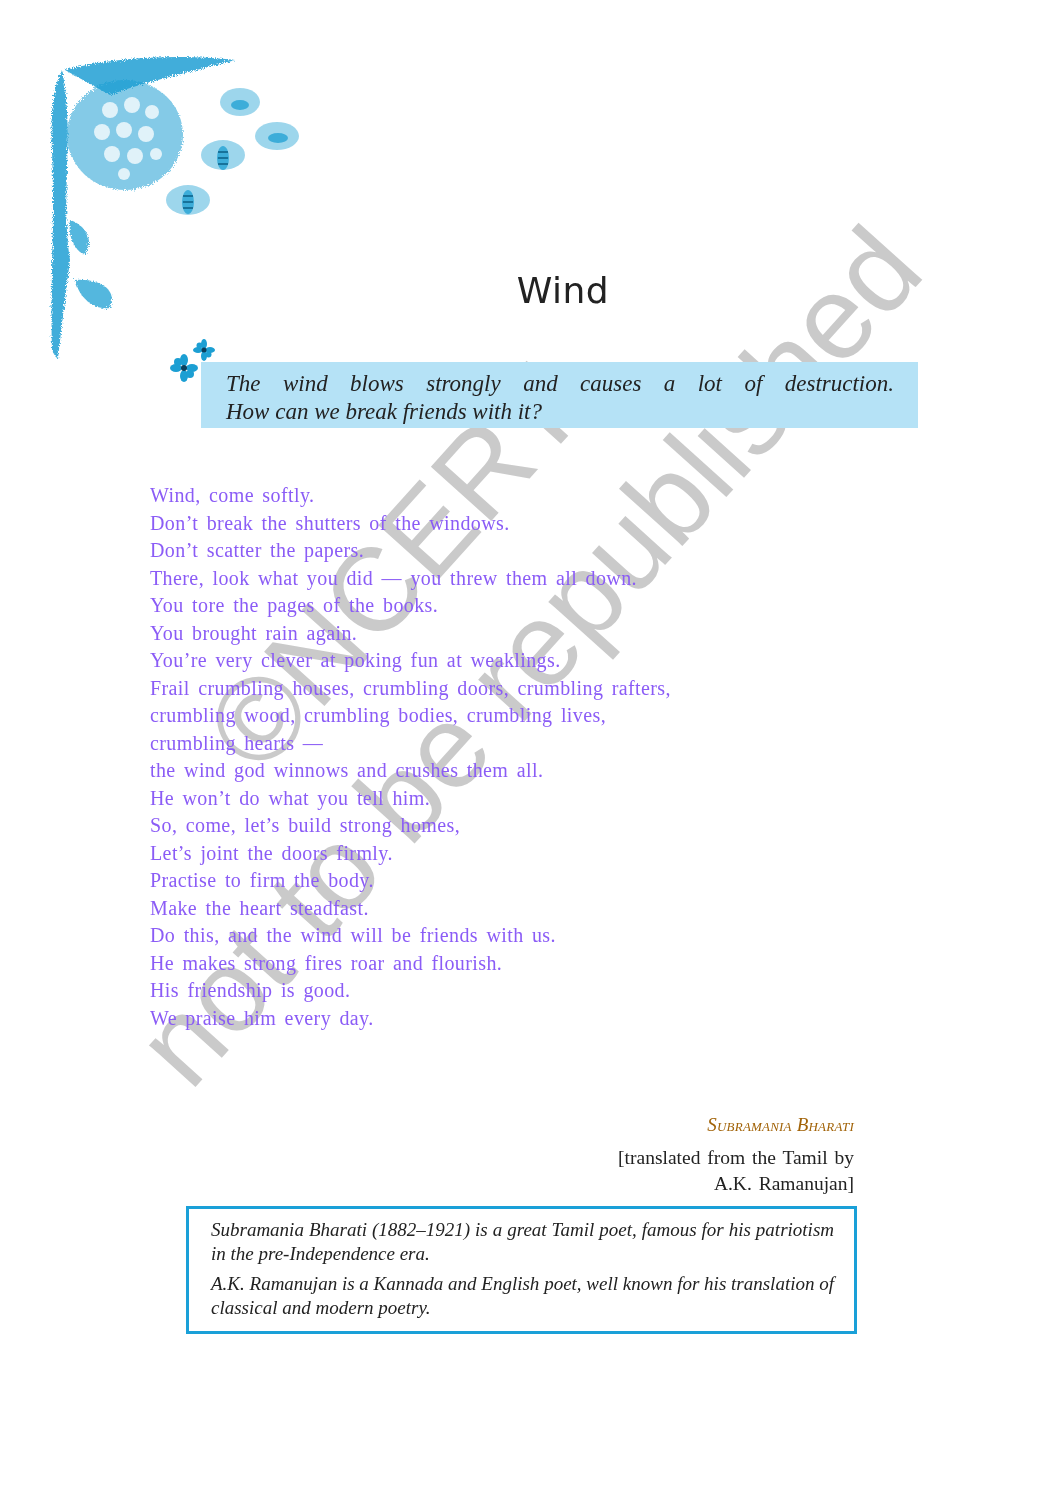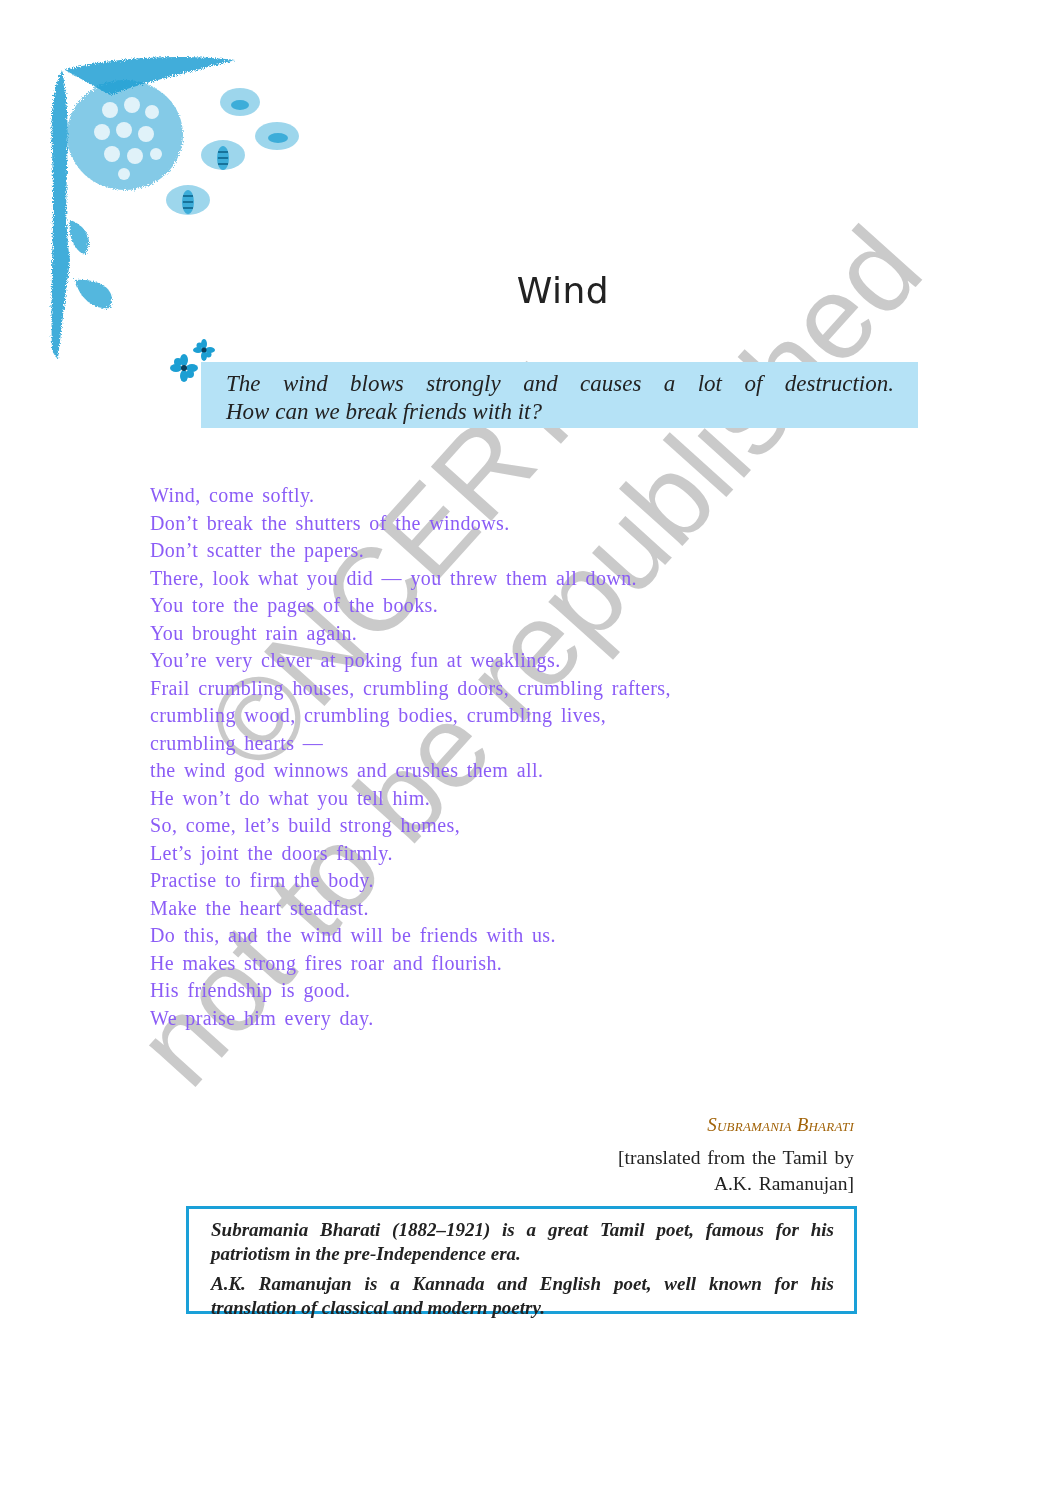--- a/index.html
+++ b/index.html
@@ -97,29 +97,28 @@
       font-size: 19.5px;
       line-height: 26px;
       color: #222;
       word-spacing: 2px;
     }
     .bio-box {
       position: absolute;
       left: 186px;
       top: 1206px;
       width: 671px;
-      height: 108px;
+      height: 128px;
       border: 3px solid #1aa0d8;
       box-sizing: border-box;
       padding: 9px 20px 0 22px;
       font-style: italic;
       font-size: 19px;
       line-height: 24px;
       color: #222;
-      font-weight: bold;
     }
     .bio-box .para {
       margin: 0 0 6px 0;
       text-align: justify;
     }
     .watermark {
       position: absolute;
       left: 0;
       top: 0;
       width: 1050px;

